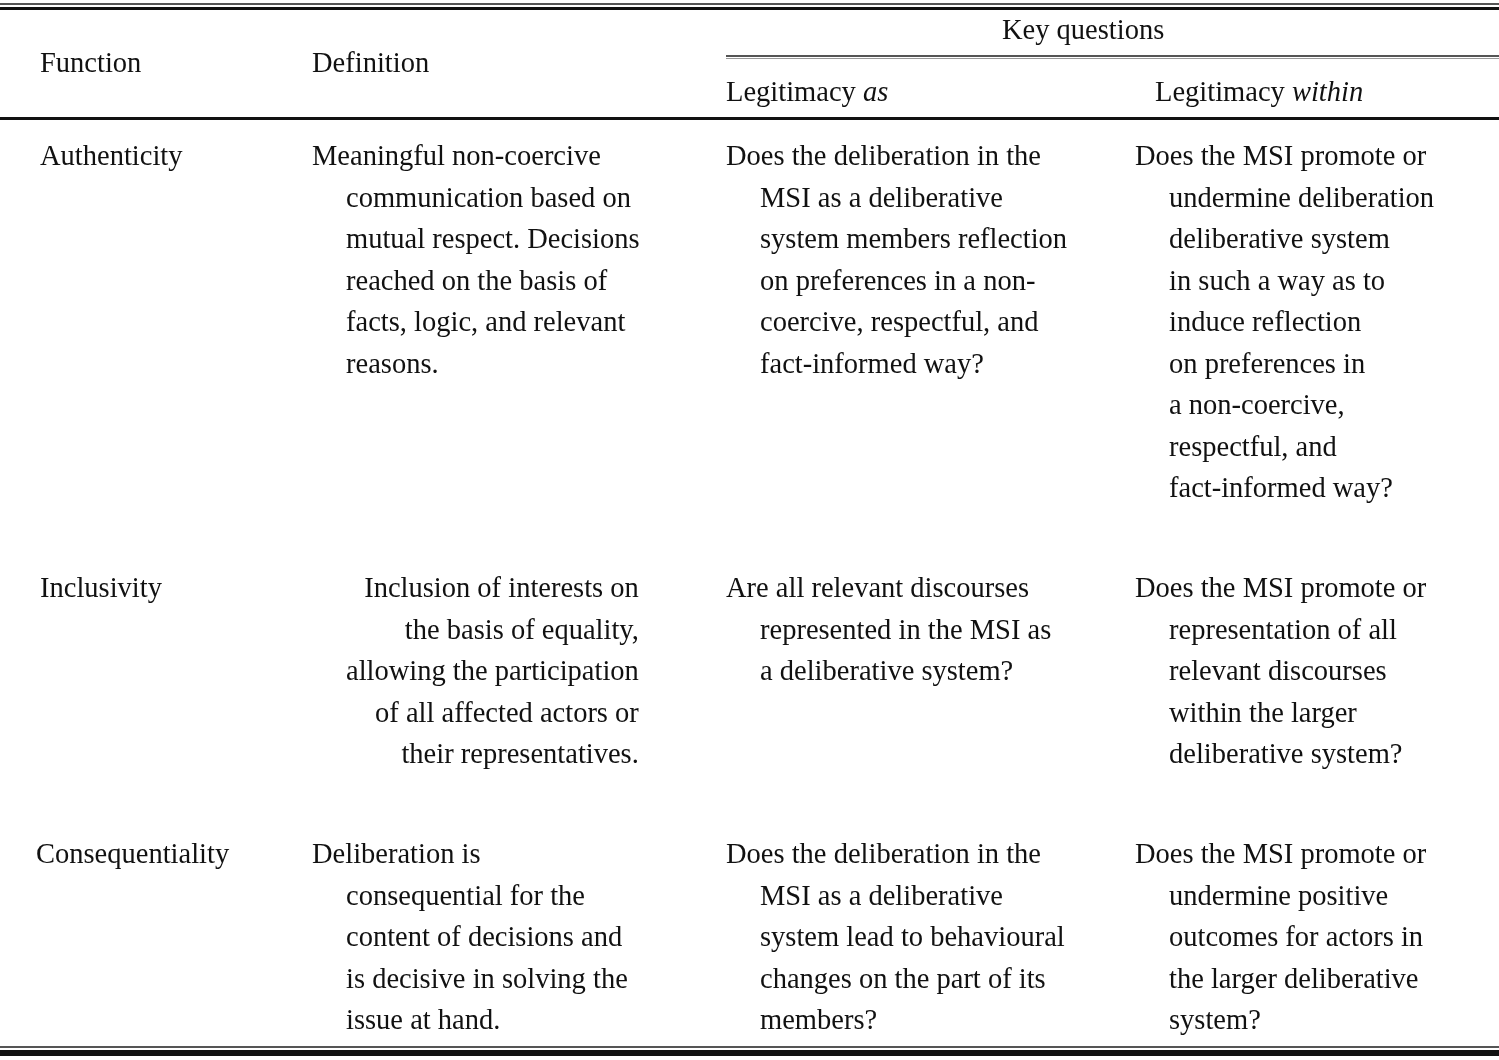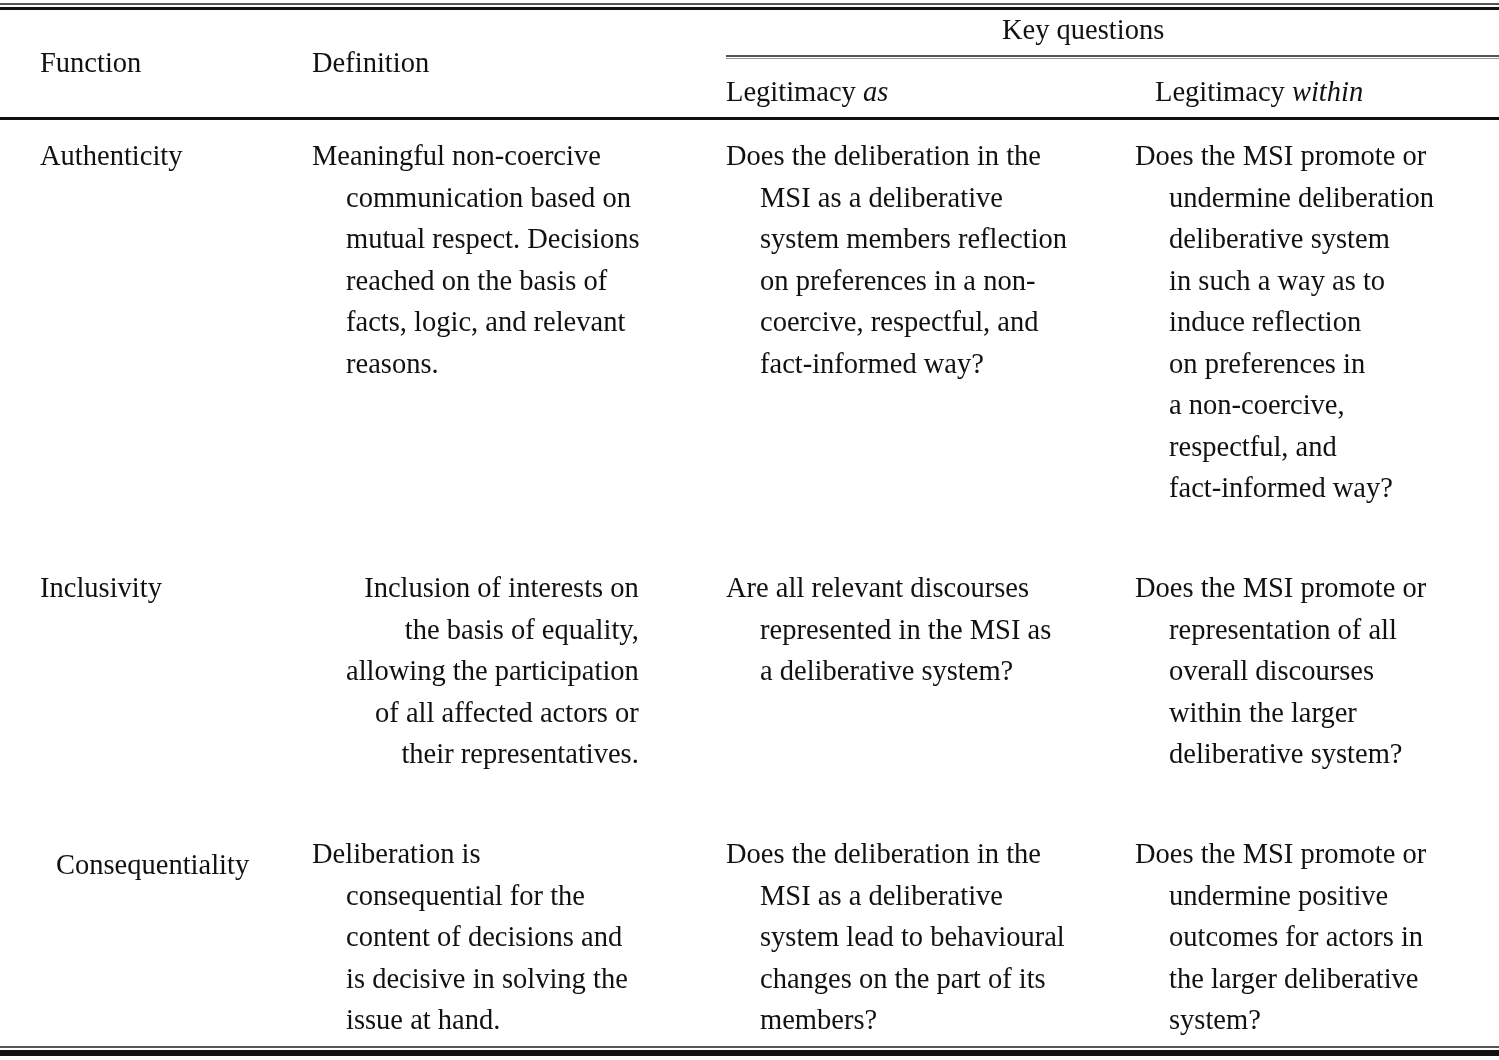--- a/index.html
+++ b/index.html
@@ -83,27 +83,27 @@
         <span class="line indent">their representatives.</span>
       </div>
       <div class="cell" style="left: 726px; top: 567px;">
         <span class="line">Are all relevant discourses</span>
         <span class="line indent">represented in the MSI as</span>
         <span class="line indent">a deliberative system?</span>
       </div>
       <div class="cell" style="left: 1135px; top: 567px;">
         <span class="line">Does the MSI promote or</span>
         <span class="line indent">representation of all</span>
-        <span class="line indent">overall discourses</span>
+        <span class="line indent">relevant discourses</span>
         <span class="line indent">within the larger</span>
         <span class="line indent">deliberative system?</span>
       </div>
     </div>
     <div>
-      <div class="cell" style="left: 56px; top: 833px; margin-top: 11px;">
+      <div class="cell" style="left: 36px; top: 833px;">
         <span class="line">Consequentiality</span>
       </div>
       <div class="cell" style="left: 312px; top: 833px;">
         <span class="line">Deliberation is</span>
         <span class="line indent">consequential for the</span>
         <span class="line indent">content of decisions and</span>
         <span class="line indent">is decisive in solving the</span>
         <span class="line indent">issue at hand.</span>
       </div>
       <div class="cell" style="left: 726px; top: 833px;">

